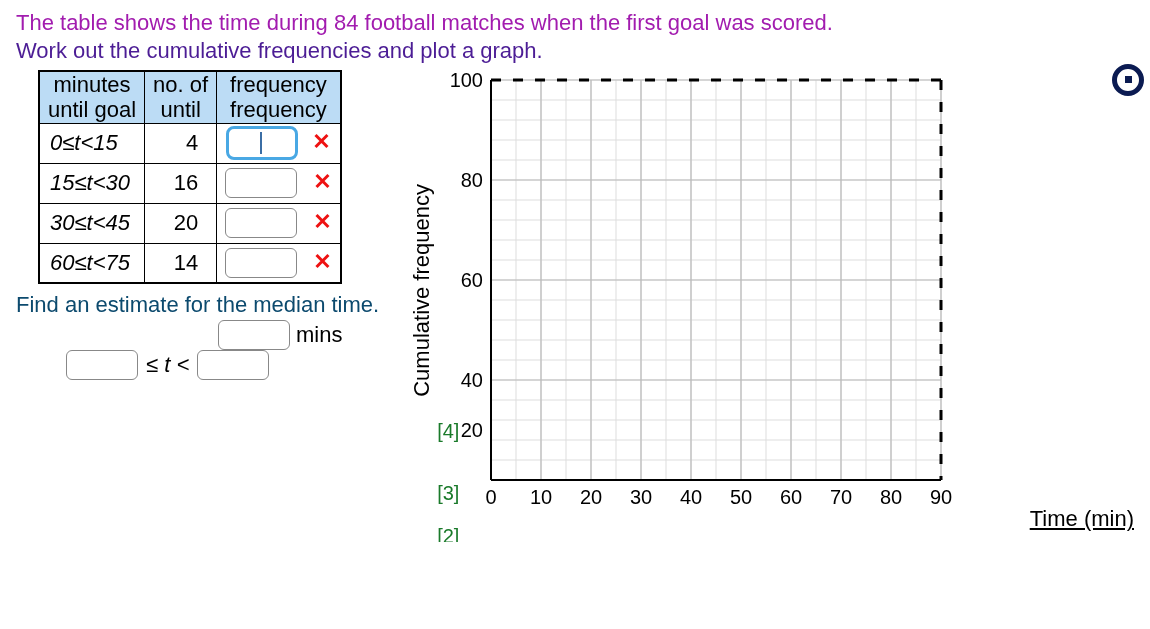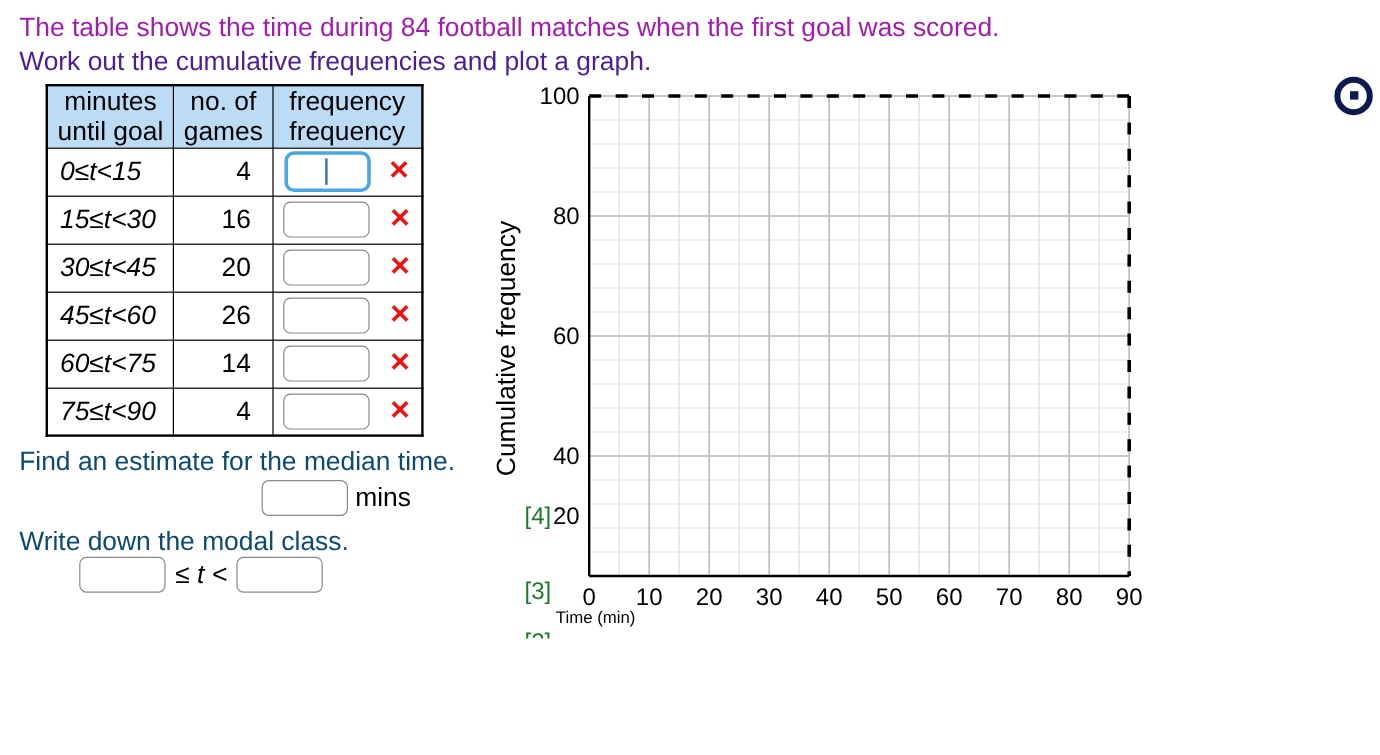--- a/index.html
+++ b/index.html
@@ -92,39 +92,39 @@
     z-index: 5;
   }
   .ring::after {
     content: "";
     position: absolute;
     width: 7px; height: 7px;
     background: #0b1b52;
     left: 8px; top: 7px;
   }
   svg.chart { display: block; }
-  .xlabel { text-align: left; font-size: 14px; margin-top: -4px; margin-left: 54px; }
+  .xlabel { text-align: right; font-size: 22px; margin-top: -4px; margin-left: 54px; text-decoration: underline; }
   .tick { font-size: 20px; }
 </style>
 </head>
 <body>
 
 <div class="intro">The table shows the time during 84 football matches when the first goal was scored.</div>
 <div class="instruction">Work out the cumulative frequencies and plot a graph.</div>
 
 <div class="main">
   <div class="left">
     <table class="freq">
       <tbody>
           <tr>
         <th>
           <span>minutes</span><br><span>until goal</span>
         </th>
         <th>
-          <span>no. of</span><br><span>games</span>
+          <span>no. of</span><br><span>until</span>
         </th>
         <th>
           <span>frequency</span><br><span>frequency</span>
         </th>
       </tr>
       <tr>
         <td class="rng"><span class="it">0≤<span class="it">t</span>&lt;15</span></td>
         <td class="num">4</td>
         <td class="cfcell">
           <input class="ibox focused" style=""><span class="caret"></span>
@@ -141,53 +141,36 @@
       </tr>
       <tr>
         <td class="rng"><span class="it">30≤<span class="it">t</span>&lt;45</span></td>
         <td class="num">20</td>
         <td class="cfcell">
           <input class="ibox" style="">
           <span class="xmark">✕</span>
         </td>
       </tr>
       <tr>
-        <td class="rng"><span class="it">45≤<span class="it">t</span>&lt;60</span></td>
-        <td class="num">26</td>
-        <td class="cfcell">
-          <input class="ibox" style="">
-          <span class="xmark">✕</span>
-        </td>
-      </tr>
-      <tr>
         <td class="rng"><span class="it">60≤<span class="it">t</span>&lt;75</span></td>
         <td class="num">14</td>
-        <td class="cfcell">
-          <input class="ibox" style="">
-          <span class="xmark">✕</span>
-        </td>
-      </tr>
-      <tr>
-        <td class="rng"><span class="it">75≤<span class="it">t</span>&lt;90</span></td>
-        <td class="num">4</td>
         <td class="cfcell">
           <input class="ibox" style="">
           <span class="xmark">✕</span>
         </td>
       </tr>
     </tbody>
       </table>
 
     <div class="qtext">Find an estimate for the median time.</div>
     <div class="ansline">
       <input class="ibox" style="">
       <span>mins</span>
     </div>
 
-    <div class="qtext">Write down the modal class.</div>
     <div class="ansline2">
       <input class="ibox" style="">
       <span class="it">≤ t &lt;</span>
       <input class="ibox" style="">
     </div>
   </div>
 
   <div class="right" style="position:relative;">
     <div class="ring"></div>
     <div class="chartwrap">

